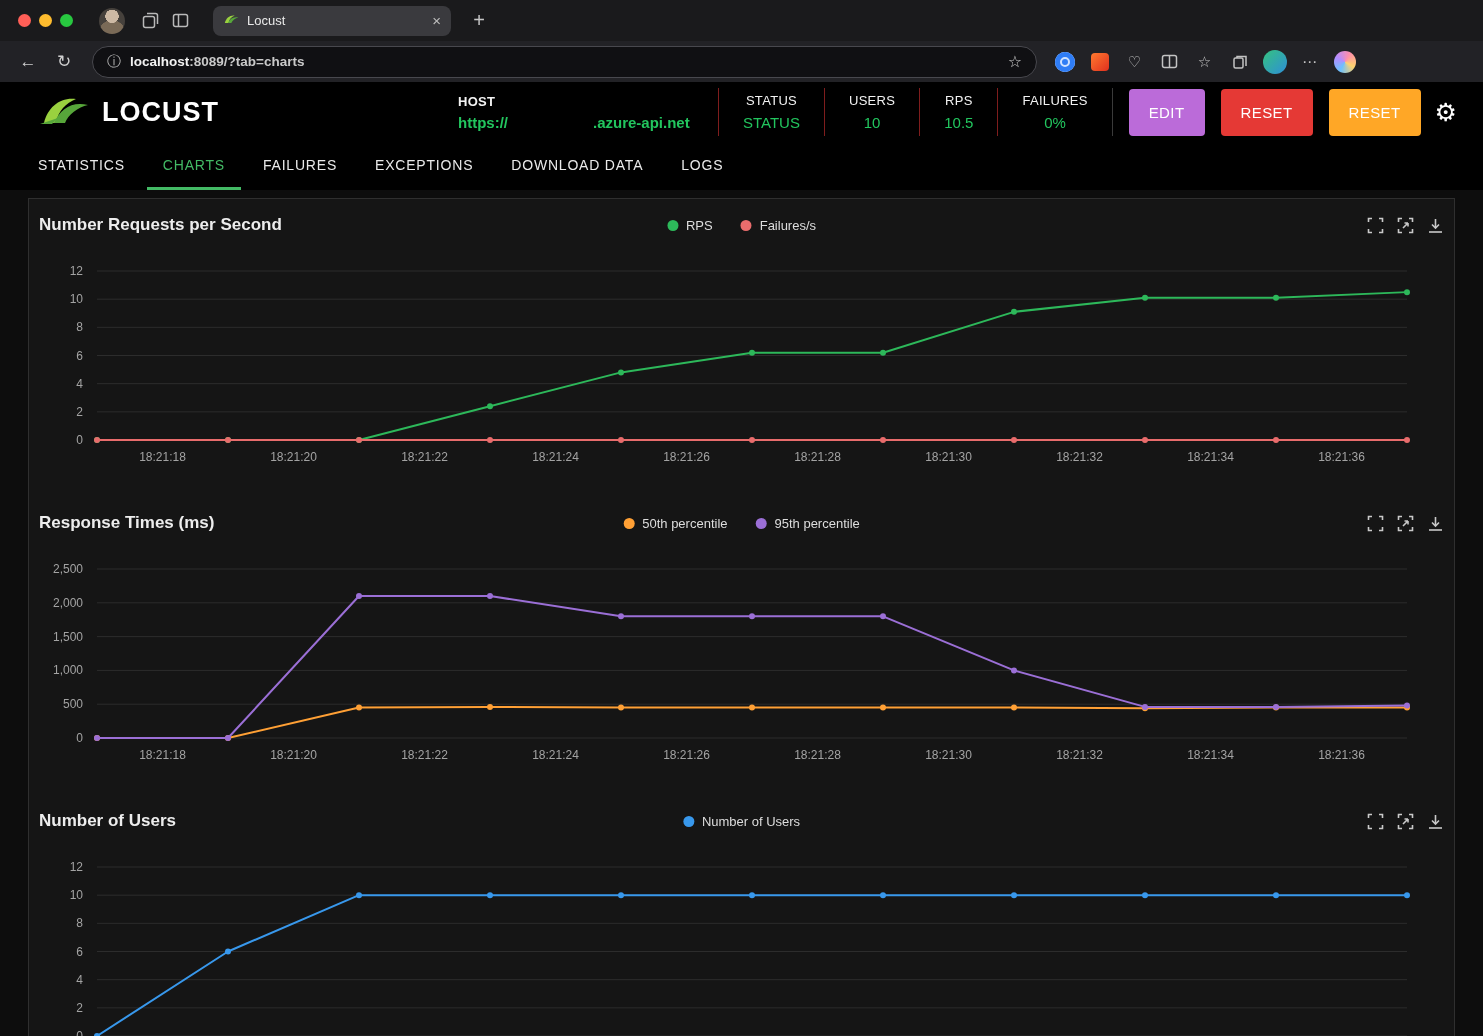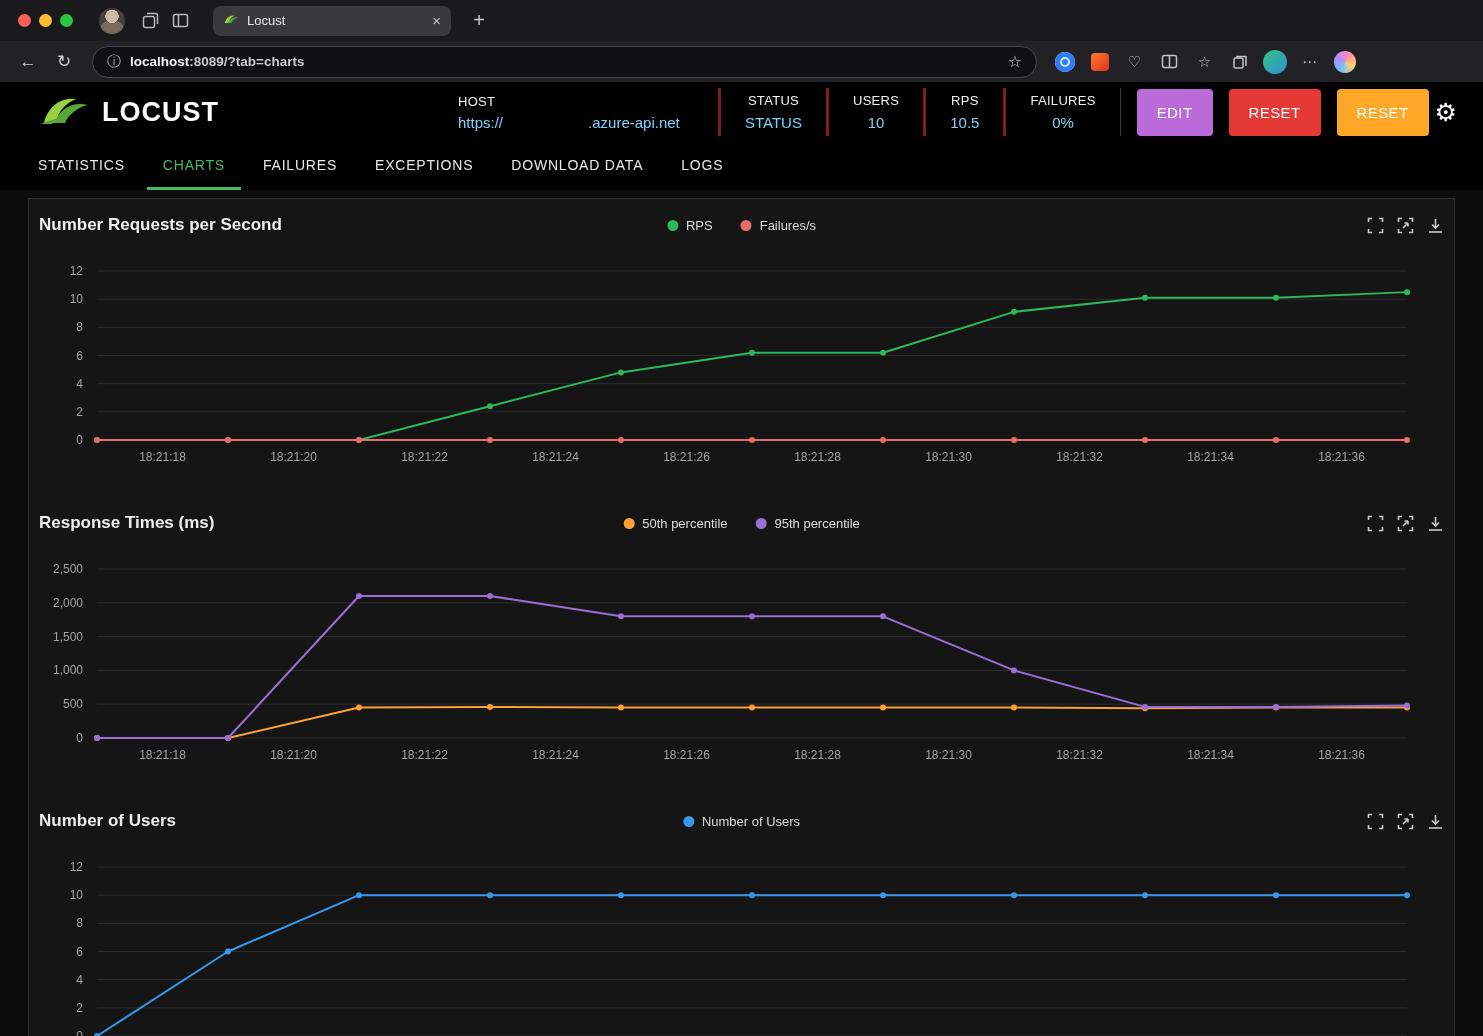--- a/index.html
+++ b/index.html
@@ -38,27 +38,27 @@
     box-shadow: inset 0 0 0 5px #2f7df6, inset 0 0 0 7px #cfe2ff; }
   .badge-orange { width:18px; height:18px; border-radius:4px; background:linear-gradient(135deg,#ff7a2f,#e0301e); transform:rotate(0deg); }
   .avatar2 { width:24px; height:24px; border-radius:50%; background:linear-gradient(135deg,#35c27f,#2e8fd8); }
   .copilot { width:22px; height:22px; border-radius:50%;
     background: conic-gradient(from 210deg, #6cc1ff, #b48cff, #ff8fab, #ffd36e, #6cc1ff); }
 
   
   .lheader { height:60px; background:#000; display:flex; align-items:center; padding:0 26px 0 38px; }
   .brand { display:flex; align-items:center; gap:12px; width:420px; }
   .brand-text { color:#fff; font-size:27px; font-weight:700; letter-spacing:1px; }
-  .hostblock { display:flex; flex-direction:column; gap:5px; padding-right:22px; min-width:260px; }
+  .hostblock { display:flex; flex-direction:column; gap:5px; padding-right:22px; min-width:260px;font-weight:bold; }
   .hlabel { font-size:13px; color:#f2f2f2; letter-spacing:.3px; }
-  .hvalue { font-size:15px; color:#7dd3fc; }
+  .hvalue { font-size:15px; color:#22c55e; }
   .hosturl { display:flex; align-items:center; }
   .redacted { display:inline-block; width:85px; height:10px; }
   .hstats { display:flex; align-items:center; }
-  .hstat { padding:0 24px; text-align:center; border-left:3px solid #7f1d1d; height:48px;
+  .hstat { padding:0 24px; text-align:center; border-left:1px solid #7f1d1d; height:48px;
     display:flex; flex-direction:column; justify-content:center; gap:6px; }
   .hstat:last-child { border-right:1px solid #3a3a3a; }
   .btns { display:flex; gap:16px; margin-left:16px; }
   .btn { height:47px; border:none; border-radius:4px; color:#fff; font-size:15px; letter-spacing:.4px;
     padding:0 20px; font-weight:500; font-family:inherit; }
   .btn.edit { background:#bb6bd9; }
   .btn.stop { background:#e53935; }
   .btn.reset { background:#ffa726; }
   .gear { margin-left:auto; color:#fff; font-size:25px; }
 

